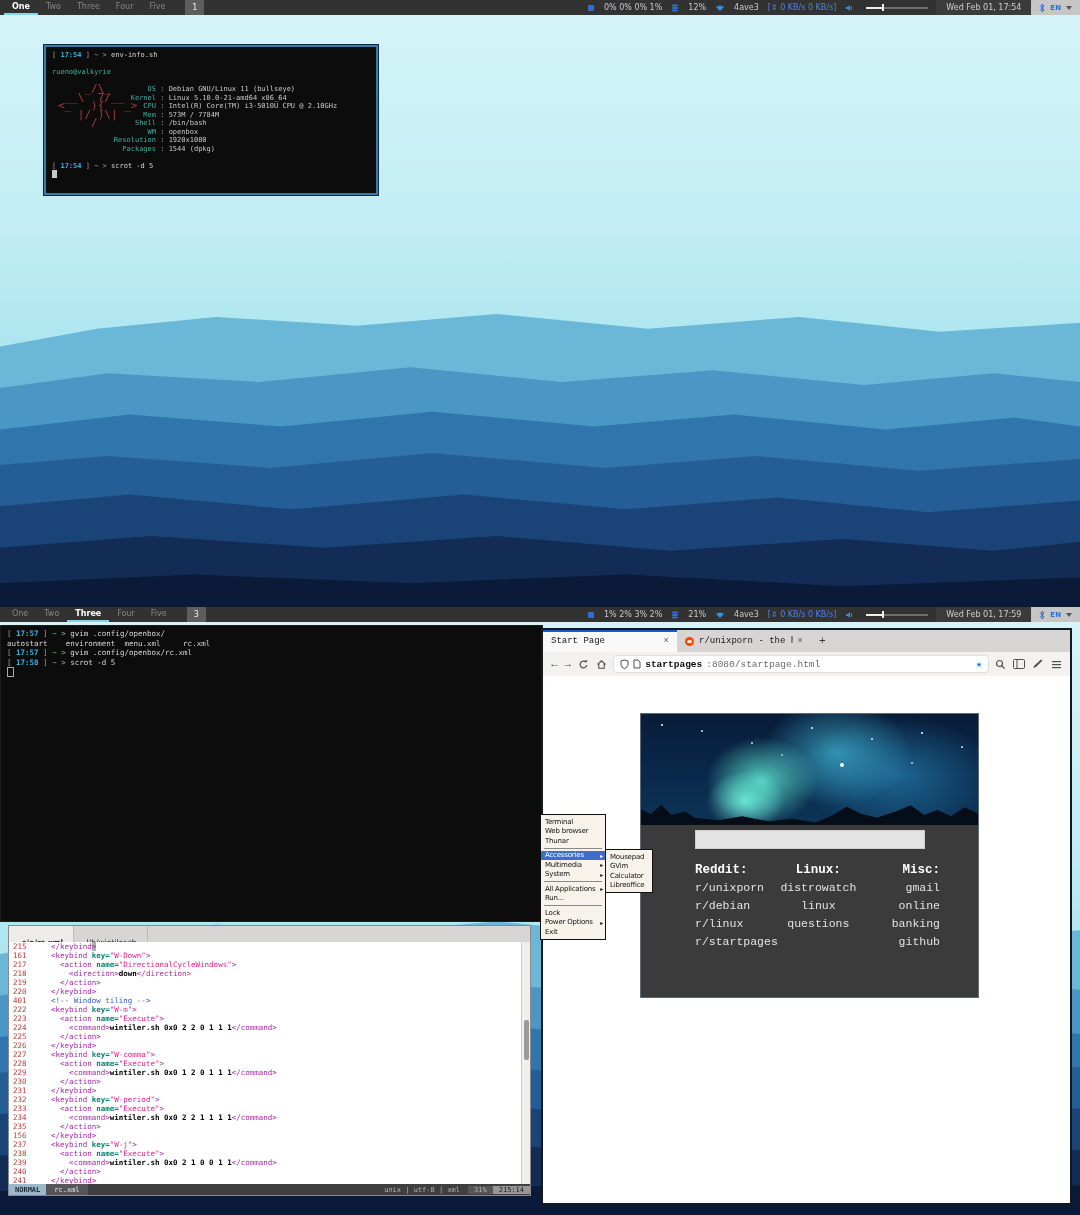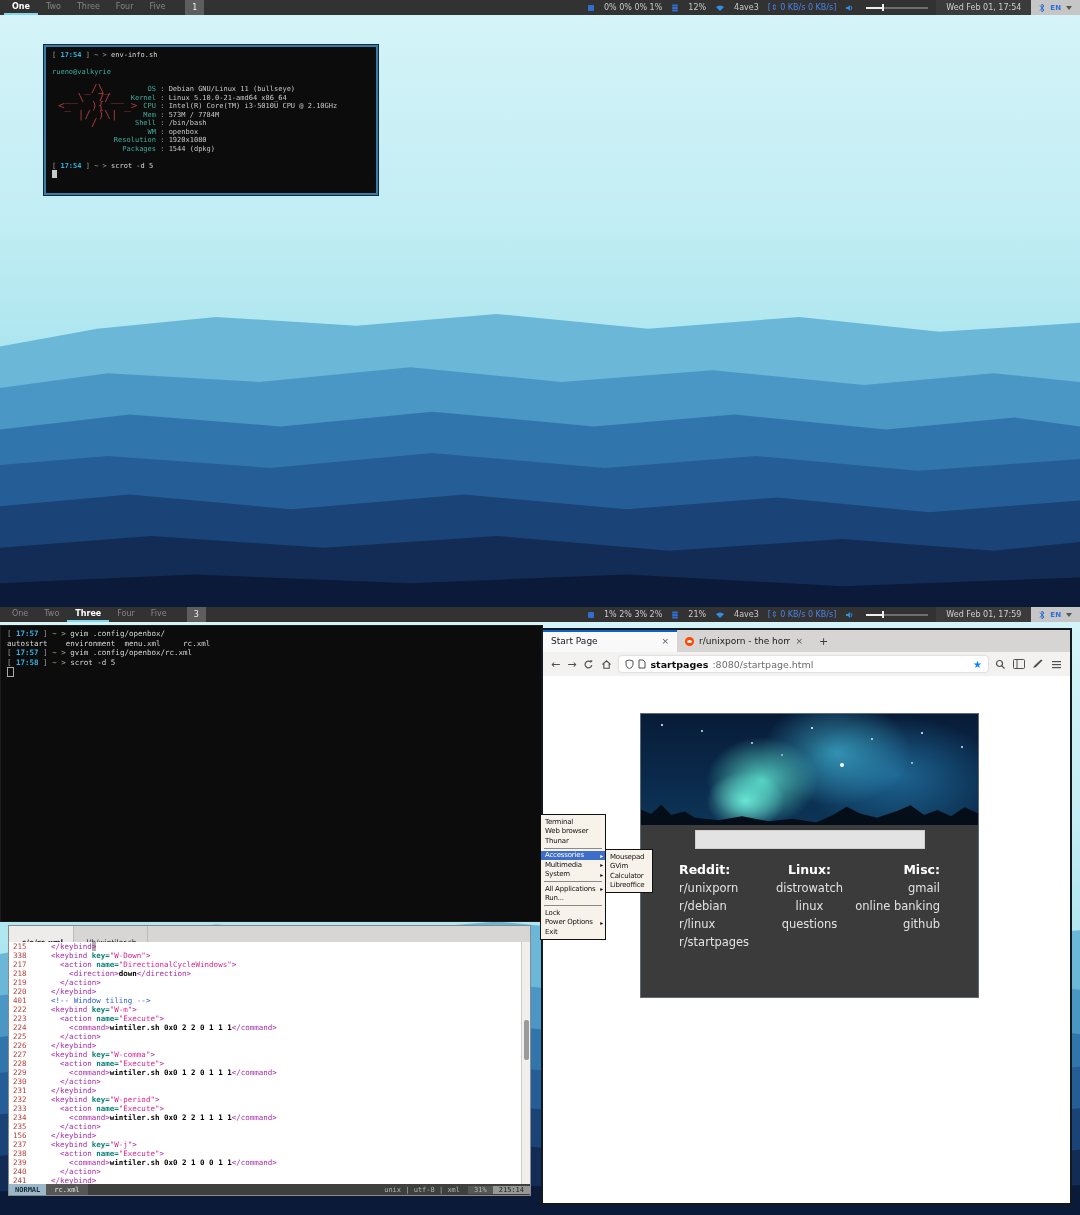--- a/index.html
+++ b/index.html
@@ -60,21 +60,21 @@
   .gv-scroll{position:absolute;top:0;right:0;bottom:0;width:8px;background:#f0efee;border-left:1px solid #ccc;}
   .gv-thumb{position:absolute;right:1px;width:5px;height:40px;top:78px;background:#9a9a9a;border-radius:2px;}
   .gv-status{height:11px;background:#3f3f3f;display:flex;align-items:center;font-size:7px;color:#b5b5b5;flex:none;font-family:"DejaVu Sans Mono",monospace;}
   .gv-mode{background:#9ab8c9;color:#1c2b33;font-weight:bold;padding:0 6px;height:100%;display:flex;align-items:center;}
   .gv-file{background:#565656;color:#e5e5e5;padding:0 8px;height:100%;display:flex;align-items:center;}
   .gv-right{margin-left:auto;display:flex;align-items:stretch;}
   .gv-fmt{display:flex;align-items:center;padding:0 8px;}
   .gv-pct{background:#565656;display:flex;align-items:center;padding:0 6px;}
   .gv-pos{background:#979797;color:#1d1d1d;display:flex;align-items:center;padding:0 6px;}
   
-  .firefox{position:absolute;border:2px solid #14181f;background:#fff;z-index:10;display:flex;flex-direction:column;}
+  .firefox{position:absolute;border:2px solid #14181f;background:#fff;z-index:10;display:flex;flex-direction:column;font-family:Liberation Mono, monospace;}
   .ff-tabbar{height:22px;background:#d7d5d3;display:flex;align-items:stretch;flex:none;}
   .ff-tab{display:flex;align-items:center;gap:5px;padding:0 8px;width:118px;font-size:9px;color:#18181b;position:relative;}
   .ff-tab.active{background:#f9f9fa;box-shadow:inset 0 2px 0 #0a61c9;}
   .ff-tab .tlabel{flex:1;white-space:nowrap;overflow:hidden;}
   .ff-close{color:#5a5a5e;font-size:9px;}
   .ff-fav{width:9px;height:9px;border-radius:50%;background:#ff4500;position:relative;flex:none;}
   .ff-fav:after{content:"";position:absolute;left:2px;top:3px;width:5px;height:3px;border-radius:50%;background:#fff;}
   .ff-newtab{display:flex;align-items:center;padding:0 8px;color:#3a3a3e;font-size:11px;}
   .ff-nav{height:24px;background:#f4f2f0;display:flex;align-items:center;gap:7px;padding:0 8px;flex:none;}
   .ff-btn{color:#4f4f54;font-size:11px;line-height:1;}
@@ -88,21 +88,21 @@
     radial-gradient(90px 70px at 36% 60%, rgba(96,235,212,.85), transparent 62%),
     radial-gradient(120px 85px at 58% 35%, rgba(70,195,225,.65), transparent 62%),
     radial-gradient(60px 45px at 31% 78%, rgba(120,245,225,.9), transparent 65%),
     radial-gradient(160px 95px at 76% 55%, rgba(45,150,205,.55), transparent 62%),
     linear-gradient(180deg,#081c38 0%,#0a2a4c 60%,#0d3556 100%);}
   .stars{position:absolute;top:10px;left:20px;width:2px;height:2px;background:#fff;border-radius:50%;
     box-shadow:40px 6px 0 #cfe9ff,90px 18px 0 #bfe0ff,150px 3px 0 #fff,210px 14px 0 #d4ecff,260px 8px 0 #fff,300px 22px 0 #cfe9ff,180px 40px 0 1px #fff,120px 30px 0 #9cc9e8,250px 38px 0 #bcd8ef;}
   .trees{position:absolute;bottom:0;left:0;right:0;height:26px;background:#050d18;
     clip-path:polygon(0 100%,0 40%,3% 58%,6% 22%,9% 62%,13% 48%,16% 72%,23% 82%,30% 66%,38% 86%,45% 76%,52% 90%,57% 62%,61% 30%,65% 56%,70% 72%,76% 46%,80% 24%,84% 62%,88% 42%,92% 66%,96% 32%,100% 56%,100% 100%);}
   .sp-search{position:absolute;left:50%;transform:translateX(-50%);top:116px;width:228px;height:17px;background:#e3e3e3;border:1px solid #cfcfcf;}
-  .sp-links{position:absolute;top:147px;left:0;right:0;display:flex;}
+  .sp-links{position:absolute;top:147px;left:16px;right:0;display:flex;}
   .sp-col{flex:1;font-size:11.5px;color:#e2e2e2;line-height:18px;}
   .sp-col .sp-title{font-weight:bold;font-size:12.5px;color:#fff;}
   .sp-col.left{text-align:left;padding-left:38px;}
   .sp-col.center{text-align:center;}
   .sp-col.right{text-align:right;padding-right:38px;}
   
   .obmenu{position:absolute;background:#f7f3ea;border:1px solid #111;z-index:60;padding:2px 0;font-size:7px;color:#111;}
   .ob-item{position:relative;height:9.5px;display:flex;align-items:center;padding:0 9px 0 4px;white-space:nowrap;letter-spacing:-.2px;}
   .ob-item.selected{background:#3d6ec9;color:#fff;}
   .ob-sep{height:1px;background:#8a8a8a;margin:2px 3px;}
@@ -269,21 +269,21 @@
     </div>
 
     <div class="gvim" style="left:8px;top:318px;width:521px;height:269px;">
       <div class="gv-tabs" id="gv-tabs">
           <div class="gv-tab active">.c/o/rc.xml</div>
           <div class="gv-tab">.l/b/wintiler.sh</div>
         </div>
       <div class="gv-body">
         <div id="gvim-code">
             <div class="cl"><span class="ln">215</span><span class="code"><span class="g">    &lt;/keybind</span><span class="g cur">&gt;</span></span></div>
-            <div class="cl"><span class="ln">338</span><span class="code"><span class="g">    &lt;keybind </span><span class="a">key=</span><span class="s">"W-Down"</span><span class="g">&gt;</span></span></div>
+            <div class="cl"><span class="ln">161</span><span class="code"><span class="g">    &lt;keybind </span><span class="a">key=</span><span class="s">"W-Down"</span><span class="g">&gt;</span></span></div>
             <div class="cl"><span class="ln">217</span><span class="code"><span class="g">      &lt;action </span><span class="a">name=</span><span class="s">"DirectionalCycleWindows"</span><span class="g">&gt;</span></span></div>
             <div class="cl"><span class="ln">218</span><span class="code"><span class="g">        &lt;direction&gt;</span><span class="t">down</span><span class="g">&lt;/direction&gt;</span></span></div>
             <div class="cl"><span class="ln">219</span><span class="code"><span class="g">      &lt;/action&gt;</span></span></div>
             <div class="cl"><span class="ln">220</span><span class="code"><span class="g">    &lt;/keybind&gt;</span></span></div>
             <div class="cl"><span class="ln">401</span><span class="code"><span class="c">    &lt;!-- Window tiling --&gt;</span></span></div>
             <div class="cl"><span class="ln">222</span><span class="code"><span class="g">    &lt;keybind </span><span class="a">key=</span><span class="s">"W-m"</span><span class="g">&gt;</span></span></div>
             <div class="cl"><span class="ln">223</span><span class="code"><span class="g">      &lt;action </span><span class="a">name=</span><span class="s">"Execute"</span><span class="g">&gt;</span></span></div>
             <div class="cl"><span class="ln">224</span><span class="code"><span class="g">        &lt;command&gt;</span><span class="t">wintiler.sh 0x0 2 2 0 1 1 1</span><span class="g">&lt;/command&gt;</span></span></div>
             <div class="cl"><span class="ln">225</span><span class="code"><span class="g">      &lt;/action&gt;</span></span></div>
             <div class="cl"><span class="ln">226</span><span class="code"><span class="g">    &lt;/keybind&gt;</span></span></div>

